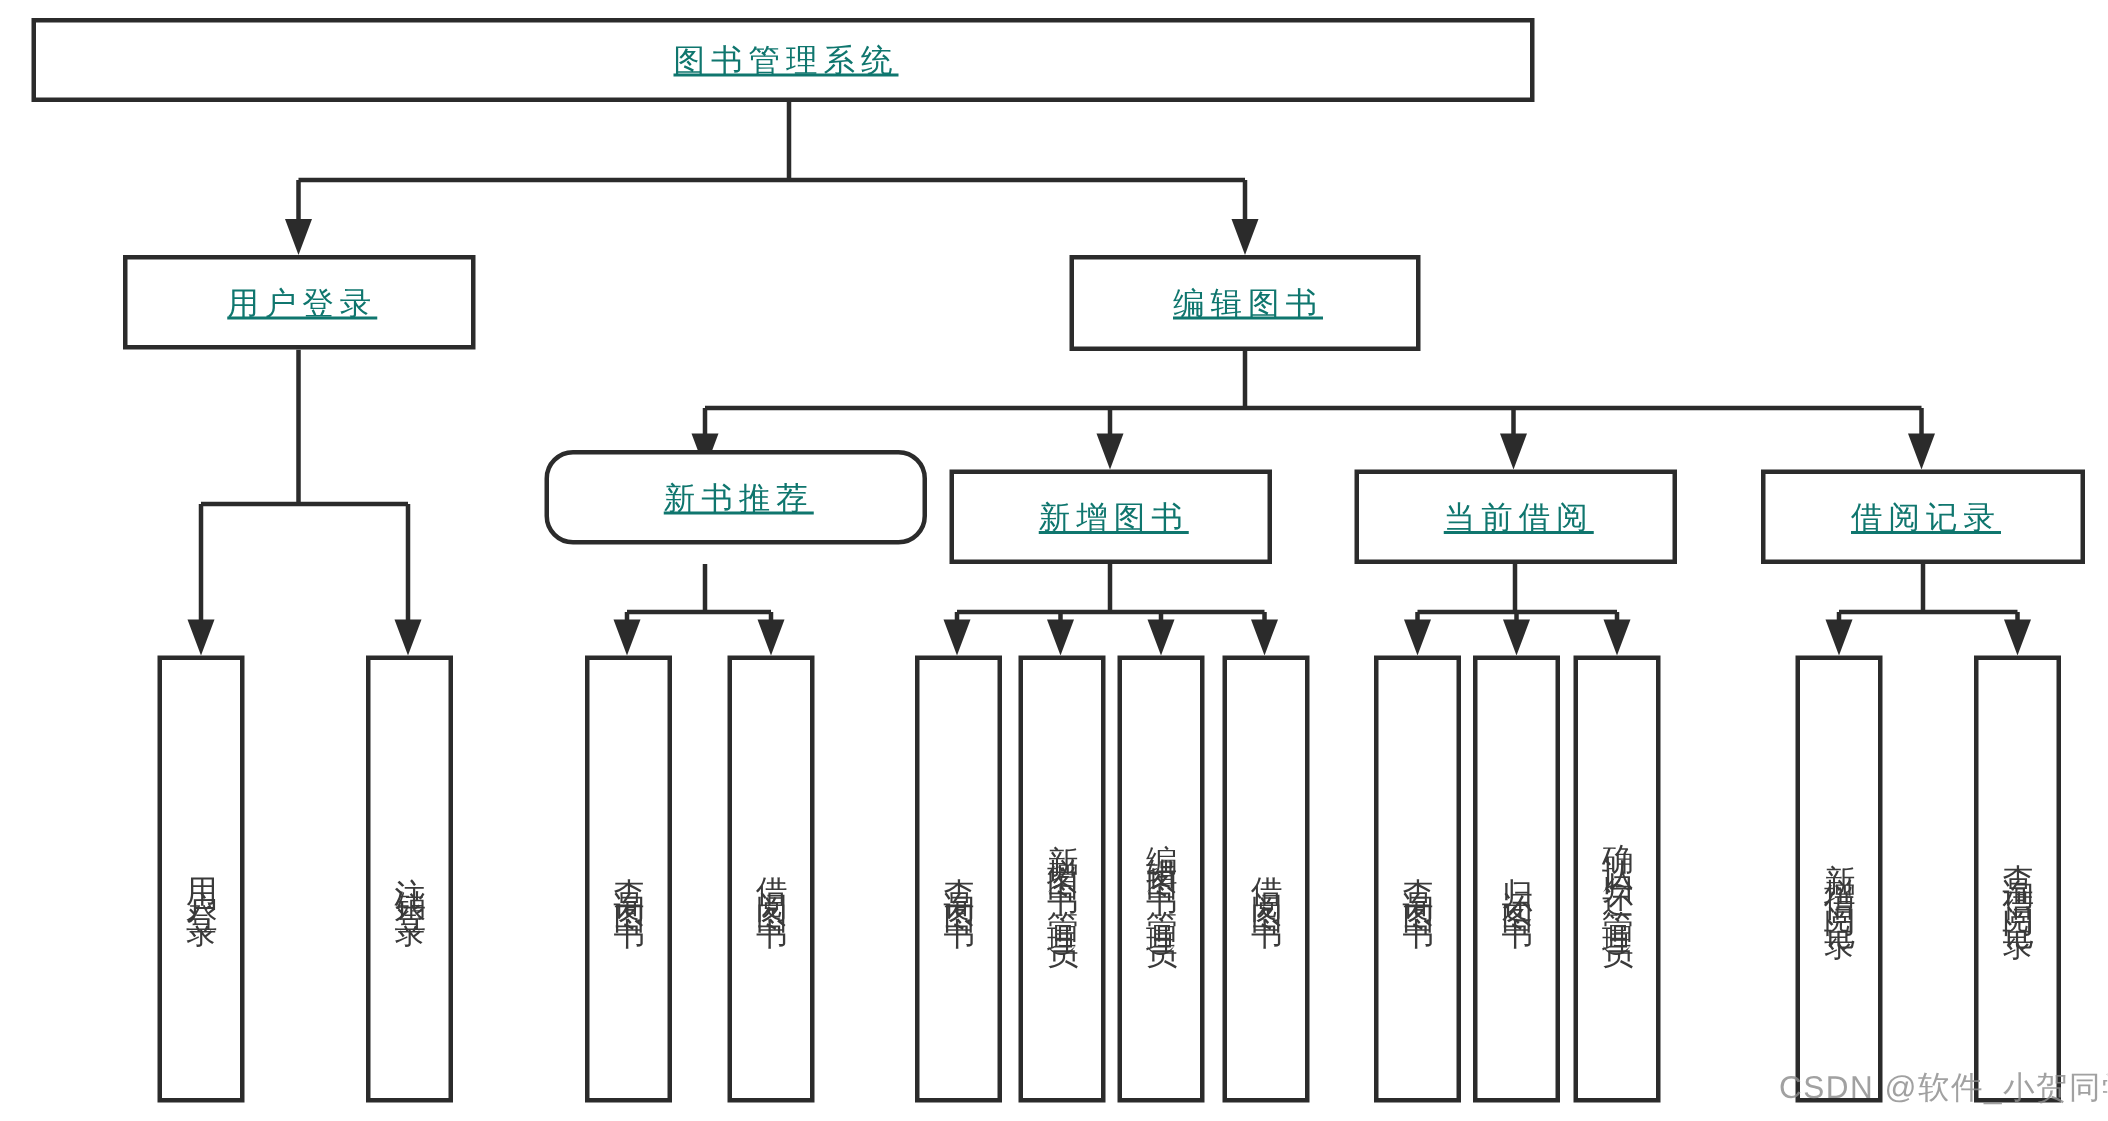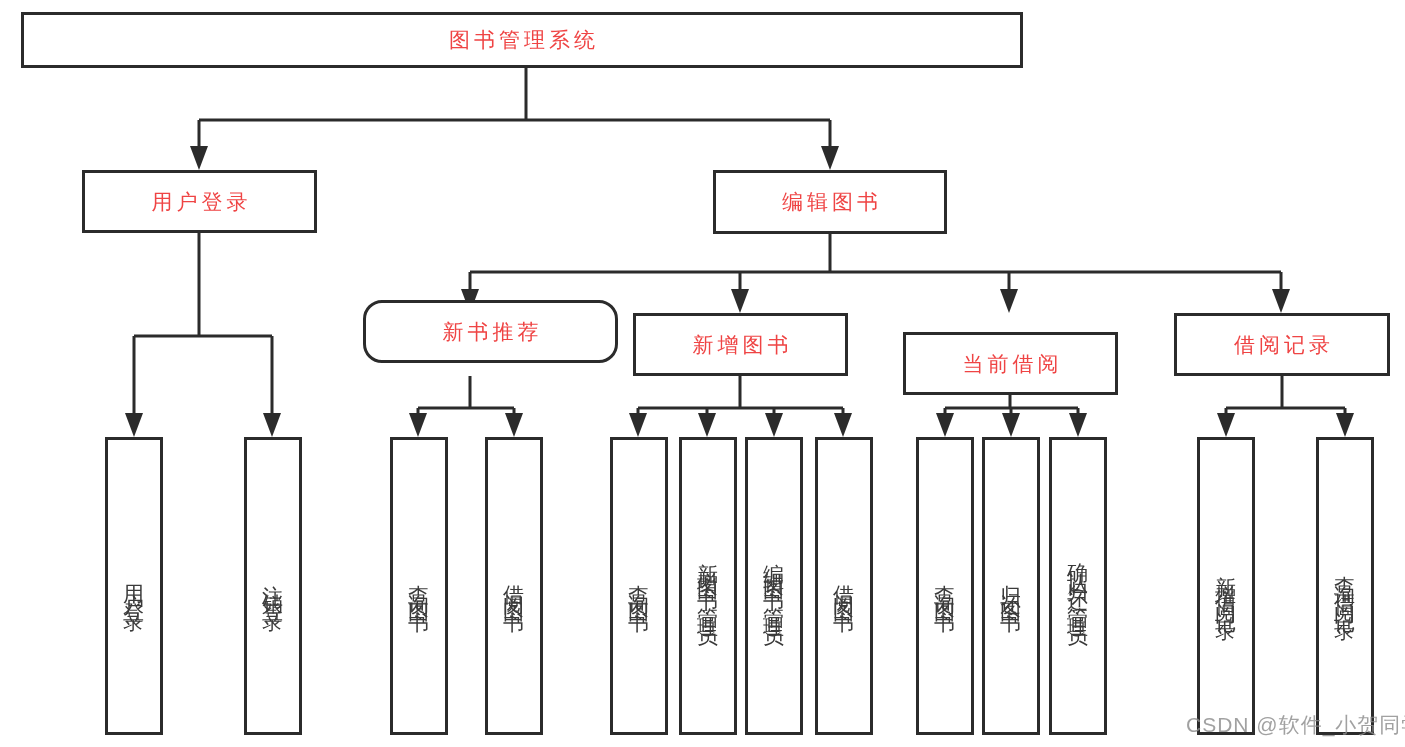--- a/index.html
+++ b/index.html
@@ -21,23 +21,24 @@
     position: absolute;
     box-sizing: border-box;
     border: 3px solid #2b2b2b;
     background: #ffffff;
     display: flex;
     align-items: center;
     justify-content: center;
     font-size: 21px;
     letter-spacing: 4px;
     padding-left: 4px;
-    color: #ef4444;
+    color: #0f766e;
     z-index: 2;
     white-space: nowrap;
+    text-decoration: underline;
   }
   .vbox {
     position: absolute;
     box-sizing: border-box;
     width: 58px;
     height: 298px;
     top: 437px;
     border: 3px solid #2b2b2b;
     background: #ffffff;
     display: flex;
@@ -53,21 +54,21 @@
     line-height: 1;
     color: #3a3a3a;
     white-space: nowrap;
   }
   
   #node-root        { left: 21px;   top: 12px;  width: 1002px; height: 56px; }
   #node-user-login  { left: 82px;   top: 170px; width: 235px;  height: 63px; }
   #node-book-mgmt   { left: 713px;  top: 170px; width: 234px;  height: 64px; }
   #node-new-book    { left: 363px;  top: 300px; width: 255px;  height: 63px; border-radius: 19px; }
   #node-borrow      { left: 633px;  top: 313px; width: 215px;  height: 63px; }
-  #node-current     { left: 903px;  top: 313px; width: 215px;  height: 63px; margin-top: 19px; }
+  #node-current     { left: 903px;  top: 313px; width: 215px;  height: 63px; }
   #node-records     { left: 1174px; top: 313px; width: 216px;  height: 63px; }
   #leaf-1  { left: 105px; }
   #leaf-2  { left: 244px; }
   #leaf-3  { left: 390px; }
   #leaf-4  { left: 485px; }
   #leaf-5  { left: 610px; }
   #leaf-6  { left: 679px; }
   #leaf-7  { left: 745px; }
   #leaf-8  { left: 815px; }
   #leaf-9  { left: 916px; }

